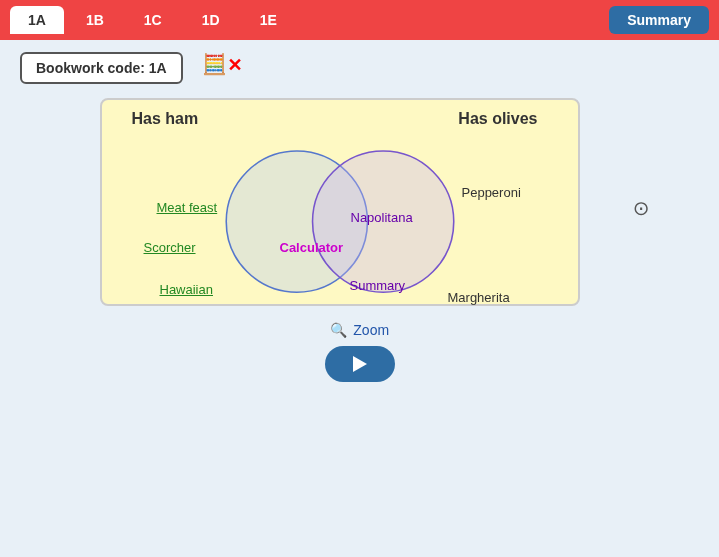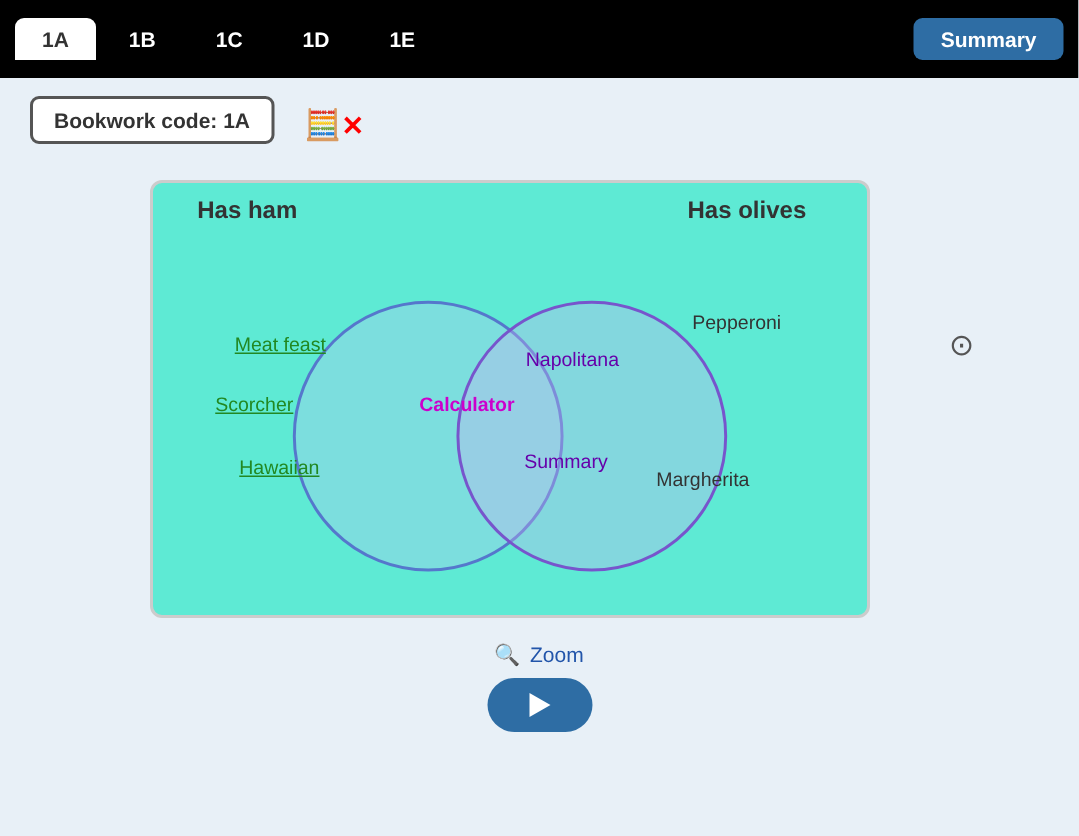--- a/index.html
+++ b/index.html
@@ -9,22 +9,22 @@
       background: #e8f0f7;
       font-family: Arial, sans-serif;
       overflow: hidden;
       position: relative;
     }
 
     
     .tab-bar {
       display: flex;
       align-items: center;
-      background: #000000;
-      height: 52px;
+      background: #ef4444;
+      height: 40px;
       padding: 0 10px;
       gap: 4px;
       text-align: right;
     }
     .tab {
       padding: 6px 18px;
       border-radius: 6px 6px 0 0;
       font-size: 14px;
       font-weight: bold;
       color: white;
@@ -44,23 +44,23 @@
 
     
     .main {
       padding: 12px 20px 10px 20px;
       background: #e8f0f7;
     }
 
     
     .info-row {
       display: flex;
-      align-items: flex-end;
+      align-items: flex-start;
       gap: 20px;
-      margin-bottom: 24px;
+      margin-bottom: 14px;
     }
     .bookwork-code {
       border: 2px solid #555;
       border-radius: 6px;
       padding: 6px 14px;
       font-size: 14px;
       font-weight: bold;
       background: white;
       color: #333;
     }
@@ -91,25 +91,25 @@
     }
 
     
     .venn-wrapper {
       display: flex;
       flex-direction: column;
       align-items: center;
       gap: 10px;
     }
     .venn-box {
-      background: #5eead4;
+      background: #fef9c3;
       border: 2px solid #ccc;
       border-radius: 8px;
       width: 480px;
-      height: 292px;
+      height: 208px;
       position: relative;
       overflow: visible;
     }
     .venn-title-left {
       position: absolute;
       top: 10px;
       left: 30px;
       font-size: 16px;
       font-weight: bold;
       color: #333;
@@ -243,21 +243,21 @@
           <circle cx="295" cy="155" r="90" fill="rgba(200,180,240,0.35)" stroke="#7755cc" stroke-width="2"></circle>
         </svg>
 
         <div class="label green" style="left:55px;top:100px;">Meat feast</div>
         <div class="label purple" style="left:215px;top:110px;margin-left:34px;">Napolitana</div>
         <div class="label dark" style="left:360px;top:85px;">Pepperoni</div>
         <div class="label green" style="left:42px;top:140px;">Scorcher</div>
         <div class="label magenta" style="left:178px;top:140px;">Calculator</div>
         <div class="label green" style="left:58px;top:182px;">Hawaiian</div>
         <div class="label purple" style="left:248px;top:178px;">Summary</div>
-        <div class="label dark" style="left:336px;top:190px;">Margherita</div>
+        <div class="label dark" style="left:346px;top:190px;">Margherita</div>
       </div>
 
       <div class="rotate-icon" style="position:absolute;right:-30px;top:110px;">⊙</div>
     </div>
 
     <div class="bottom-row">
       <button class="zoom-btn">
         <span>🔍</span>
         <span>Zoom</span>
       </button>

